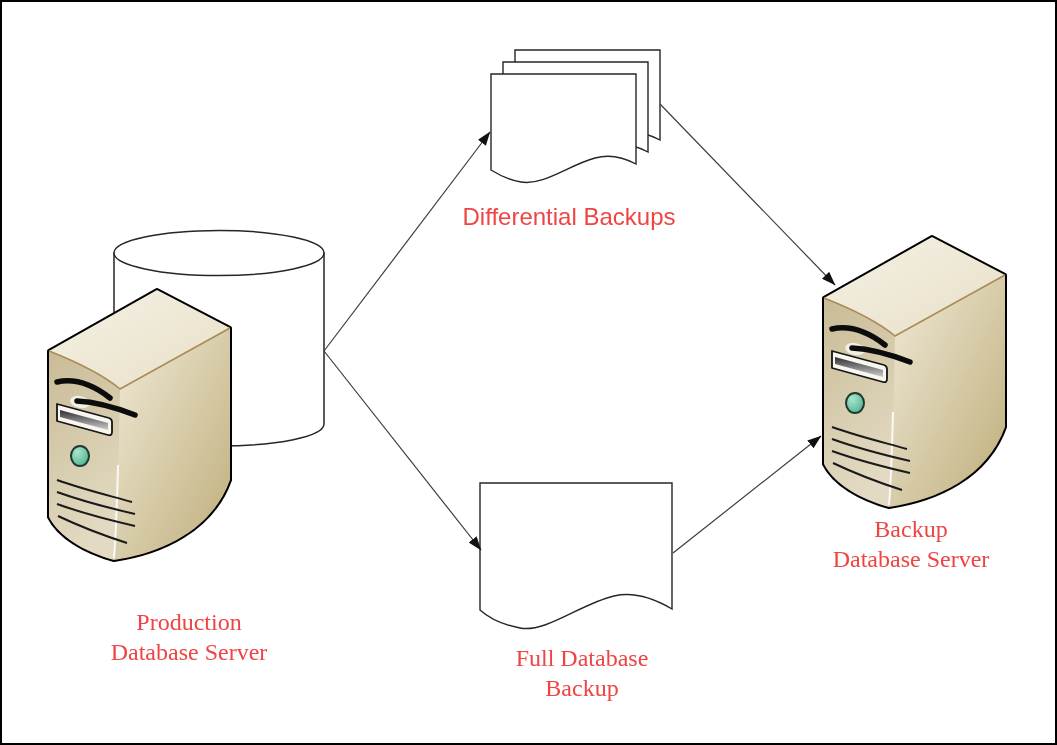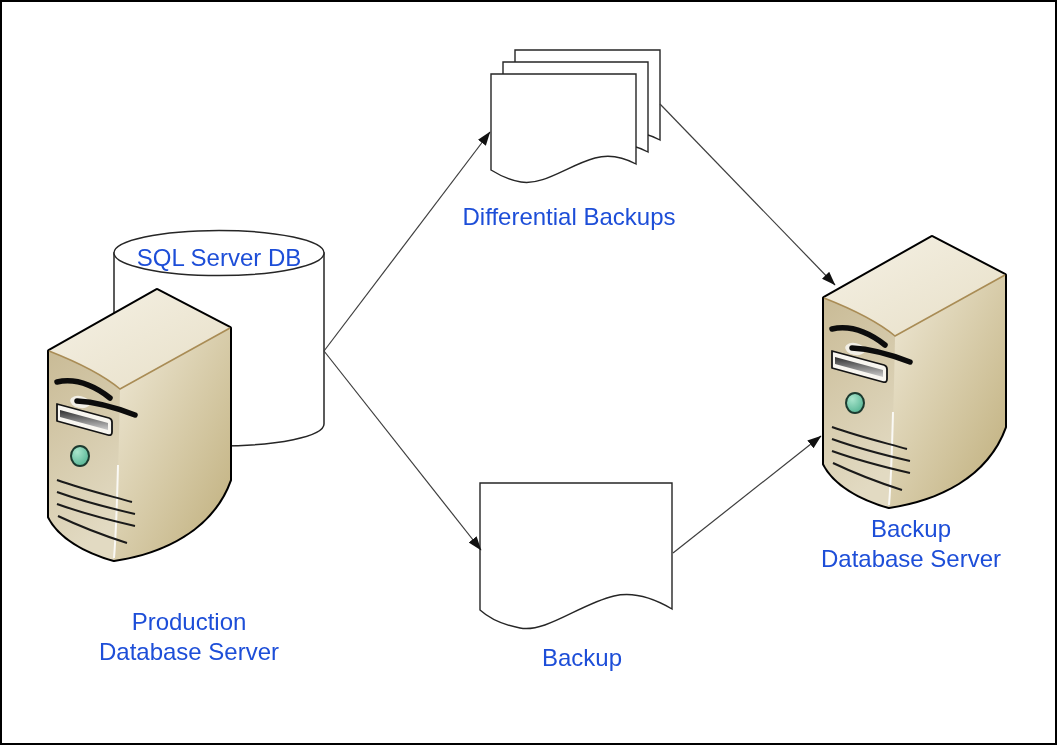--- a/index.html
+++ b/index.html
@@ -8,27 +8,27 @@
     width:1057px;height:745px;
     box-sizing:border-box;
     background:#ffffff;
     border:2px solid #000;
     font-family:"Liberation Sans", sans-serif;
     overflow:hidden;
   }
   .diagram-svg{position:absolute;left:0;top:0;}
   .label{
     position:absolute;
-    color:#1d4ed8;
+    color:#ef4444;
     font-size:24px;
     line-height:30px;
     text-align:center;
     white-space:nowrap;
   }
-  .label span{display:block;}
+  .label span{display:block;font-family:Liberation Serif, serif;}
 </style>
 </head>
 <body>
 
 <div class="canvas">
 
   <svg class="diagram-svg" width="1057" height="745" viewBox="0 0 1057 745">
     <defs>
       <linearGradient id="frontGrad" x1="0" y1="0" x2="0.3" y2="1">
         <stop offset="0" stop-color="#c9bb96"></stop>
@@ -109,30 +109,30 @@
     <use href="#doc-large" transform="translate(478,481)" fill="#ffffff" stroke="#262626" stroke-width="1.4"></use>
 
     <g stroke="#3d3d3d" stroke-width="1.2">
       <line x1="322" y1="349" x2="488" y2="130" marker-end="url(#arrowHead)"></line>
       <line x1="322" y1="349" x2="479" y2="548" marker-end="url(#arrowHead)"></line>
       <line x1="658" y1="102" x2="833" y2="283" marker-end="url(#arrowHead)"></line>
       <line x1="671" y1="551" x2="819" y2="434" marker-end="url(#arrowHead)"></line>
     </g>
   </svg>
 
-  <div class="label" style="left:105px;top:241px;width:224px;">SQL Server DB</div>
 
   <div class="label" style="left:62px;top:561px;width:250px;margin-top:44px;">
     <span>Production</span>
     <span>Database Server</span>
   </div>
 
   <div class="label" style="left:442px;top:200px;width:250px;">Differential Backups</div>
 
   <div class="label" style="left:455px;top:641px;width:250px;">
+    <span>Full Database</span>
     <span>Backup</span>
   </div>
 
   <div class="label" style="left:784px;top:512px;width:250px;">
     <span>Backup</span>
     <span>Database Server</span>
   </div>
 
 </div>
 

